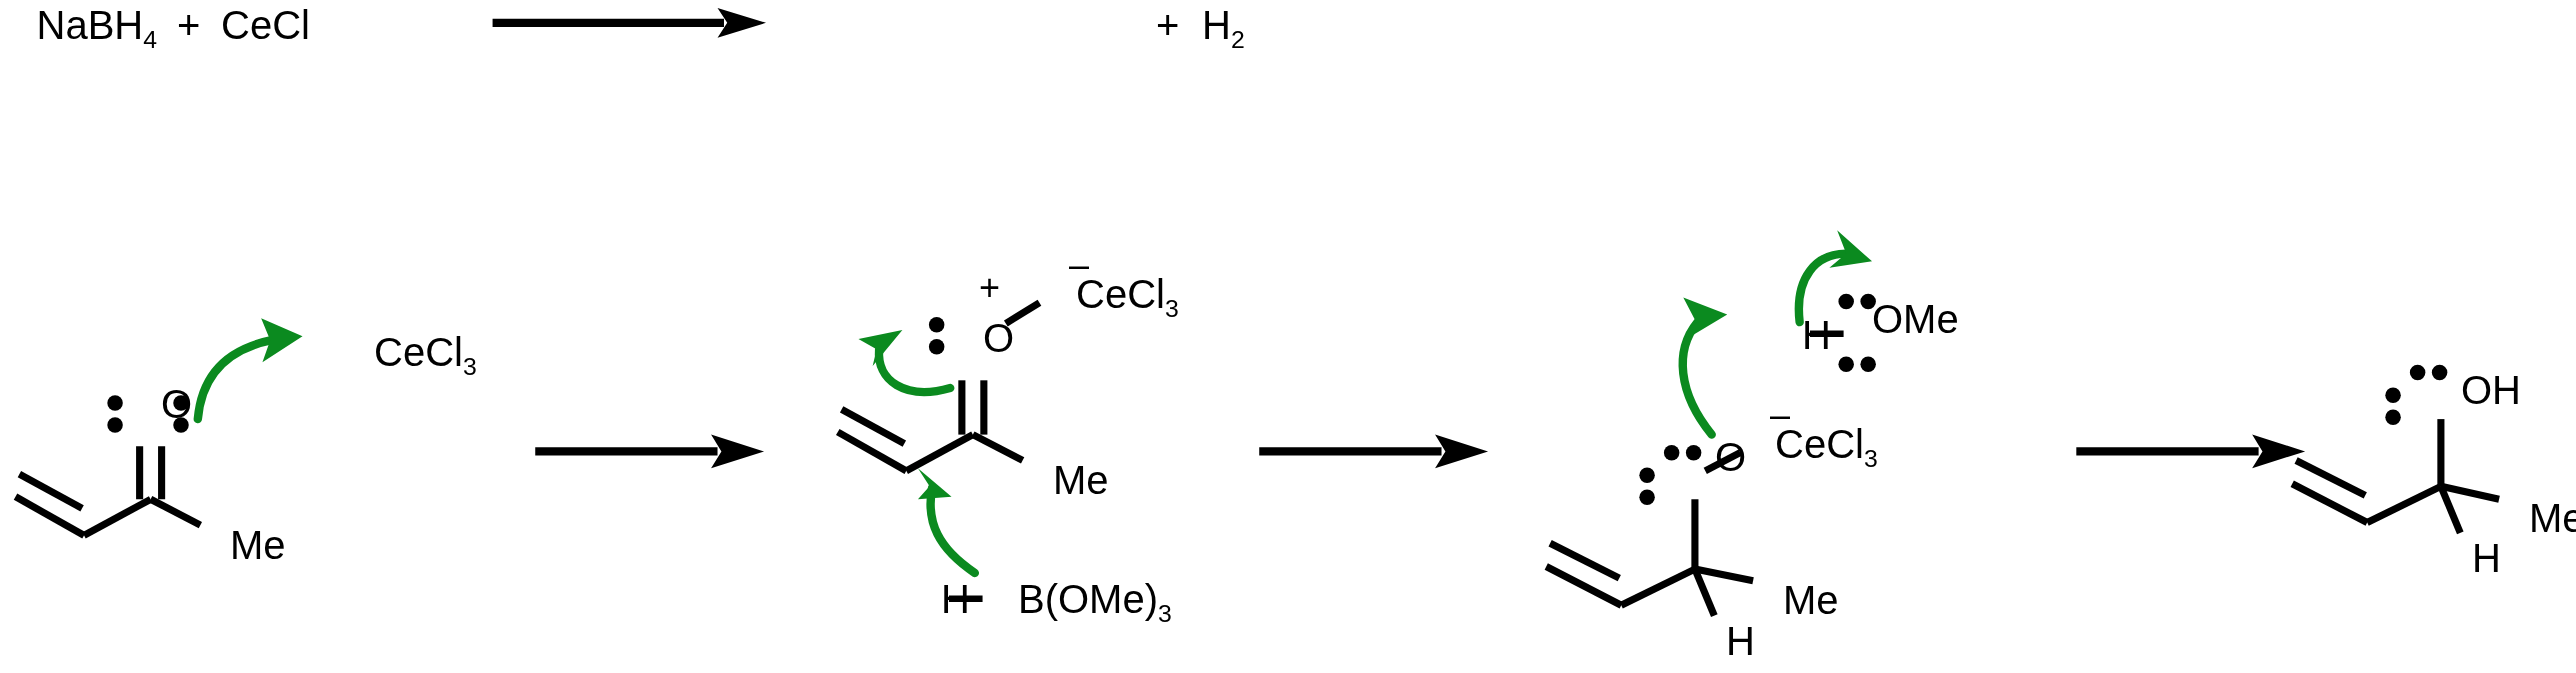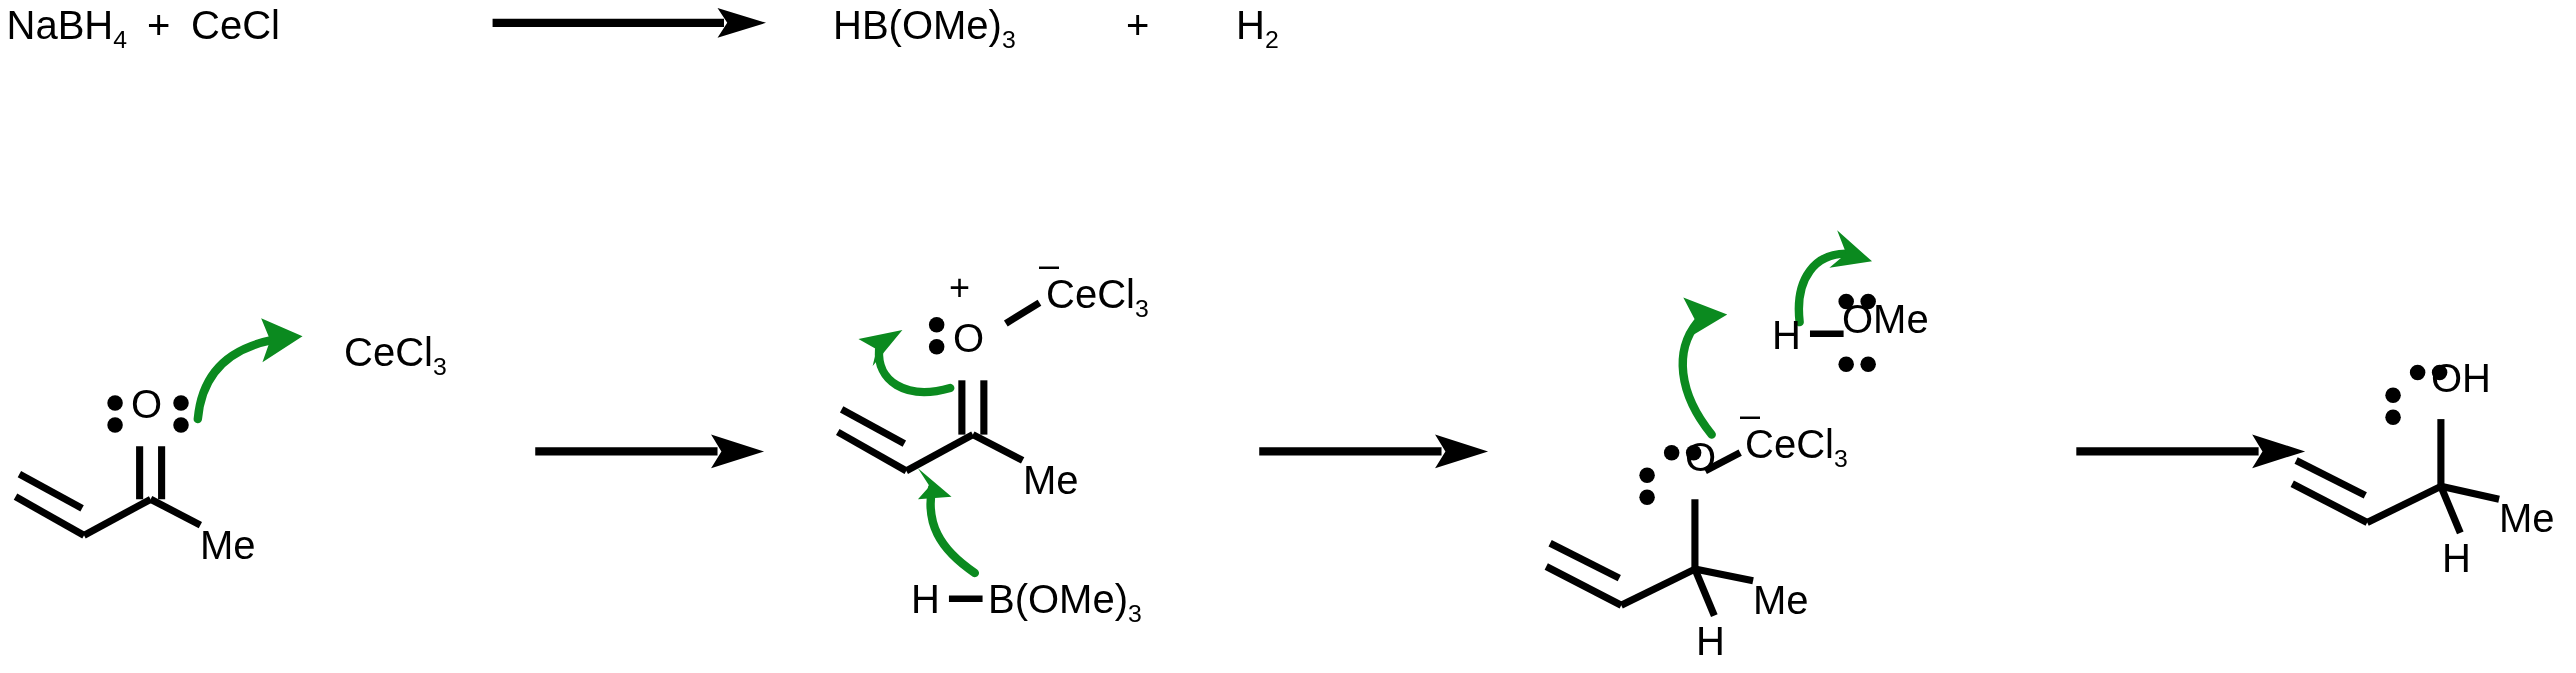--- a/index.html
+++ b/index.html
@@ -19,20 +19,21 @@
     background: #ffffff;
     overflow: hidden;
   }
   .lbl {
     position: absolute;
     white-space: nowrap;
     font-family: "Liberation Sans", sans-serif;
     color: #000000;
     line-height: 1;
     user-select: none;
+    margin-left: 30px;
   }
   .eq-text {
     font-size: 40px;
   }
   .struct-text {
     font-size: 40px;
   }
   .sub {
     font-size: 0.62em;
     vertical-align: sub;
@@ -98,27 +99,24 @@
 
   <div class="lbl eq-text" style="left:191px; top:5.2px;">CeCl</div>
 
   <svg class="layer" viewBox="0 0 3985 1042" width="2576" height="674">
     <g>
       <line class="rxn-line" x1="762" y1="35" x2="1120" y2="35"></line>
       <polygon class="rxn-head" points="1110,12 1185,35 1110,58 1125,35"></polygon>
     </g>
   </svg>
 
-  <div class="lbl eq-text" style="left:833px; top:5.2px;">
-    <span>HB(OMe)</span><span class="sub">3</span>
-  </div>
 
   <div class="lbl eq-text" style="left:1126px; top:5.2px;">+</div>
 
-  <div class="lbl eq-text" style="left:1236px; top:5.2px;">
+  <div class="lbl eq-text" style="left:1172px; top:5.2px;">
     <span>H</span><span class="sub">2</span>
   </div>
 
   <svg class="layer" viewBox="0 0 3985 1042" width="2576" height="674">
 
     <g>
 
       <line class="bond" x1="216" y1="690" x2="216" y2="772"></line>
       <line class="bond" x1="250" y1="690" x2="250" y2="772"></line>
 
@@ -293,20 +291,20 @@
   </div>
 
   <div class="lbl struct-text" style="left:1753px; top:580px;">Me</div>
 
   <div class="lbl struct-text" style="left:1696px; top:621px;">H</div>
 
   <div class="lbl struct-text" style="left:1772px; top:315px;">H</div>
 
   <div class="lbl struct-text" style="left:1842px; top:299px;">OMe</div>
 
-  <div class="lbl struct-text" style="left:2431px; top:358px;">OH</div>
+  <div class="lbl struct-text" style="left:2431px; top:370px;">OH</div>
 
   <div class="lbl struct-text" style="left:2499px; top:498px;">Me</div>
 
   <div class="lbl struct-text" style="left:2442px; top:538px;">H</div>
 
 </div>
 
 
 </body></html>

